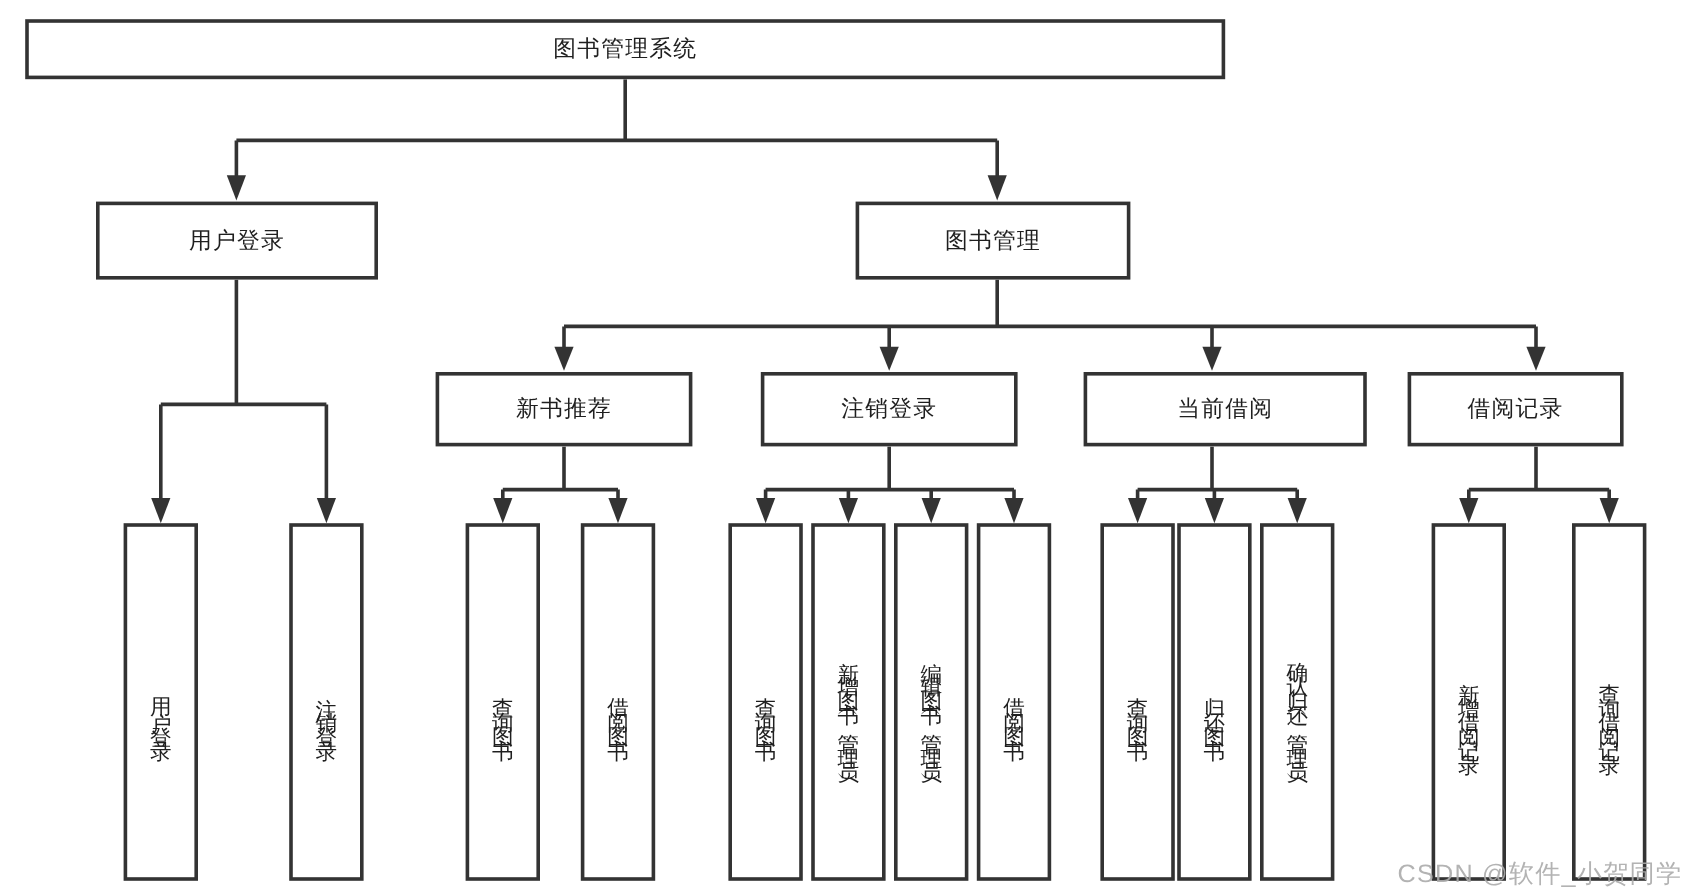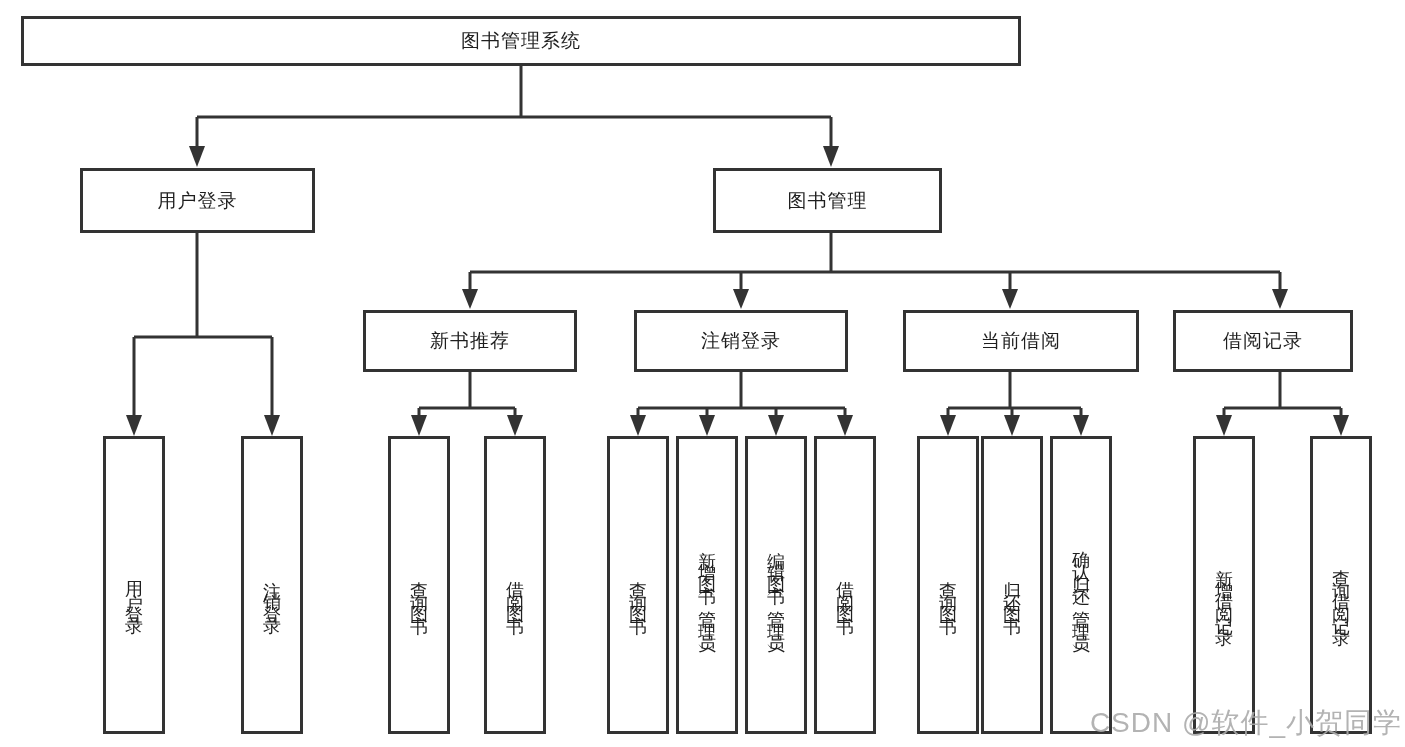--- a/index.html
+++ b/index.html
@@ -43,21 +43,21 @@
     text-orientation: mixed;
     font-size: 18px;
     letter-spacing: 12px;
     line-height: 1;
     padding-top: 12px;
   }
   #watermark {
     position: absolute;
     right: 3px;
     bottom: 5px;
-    font-size: 28px;
+    font-size: 21px;
     color: #ababab;
     letter-spacing: 1px;
     z-index: 3;
     opacity: 0.9;
     white-space: nowrap;
   }
 </style>
 </head>
 <body>
 

